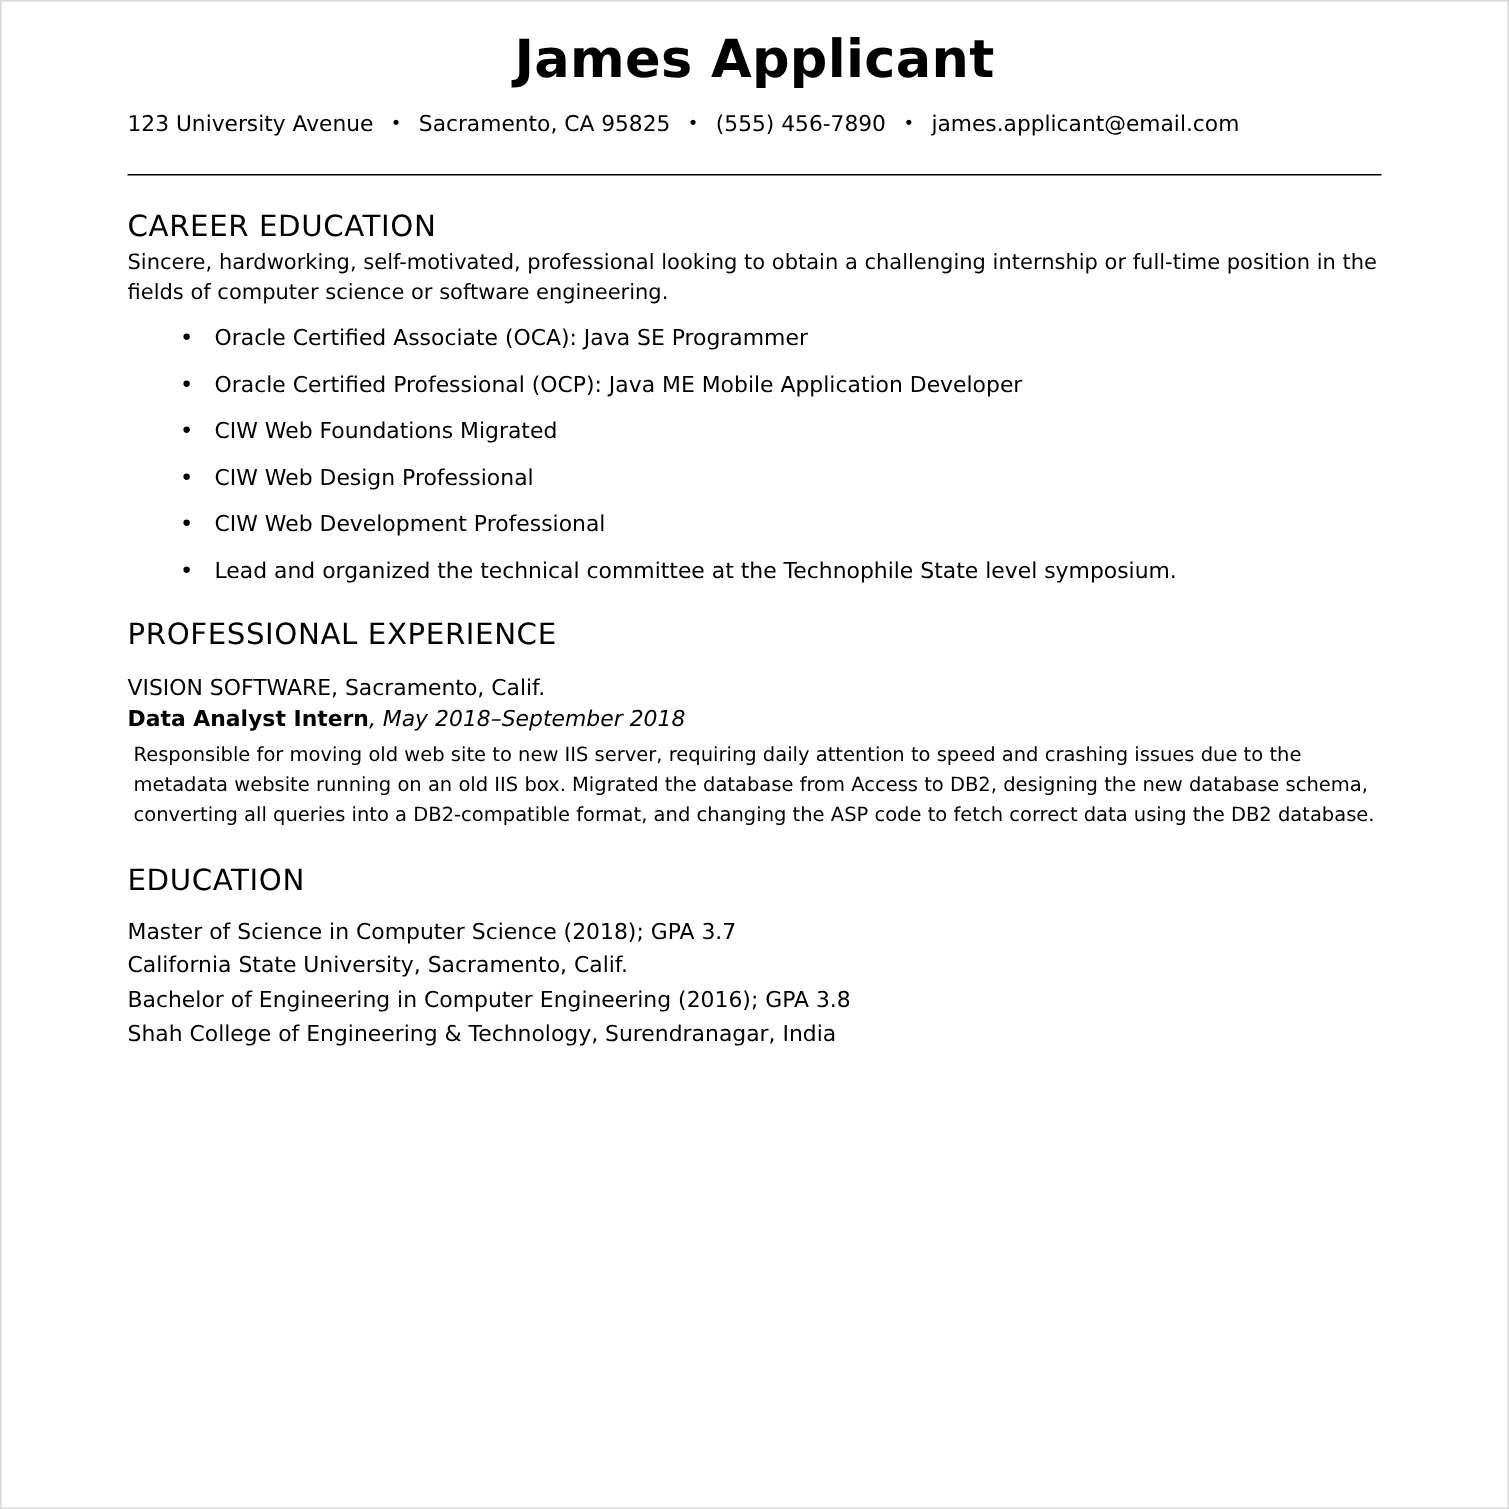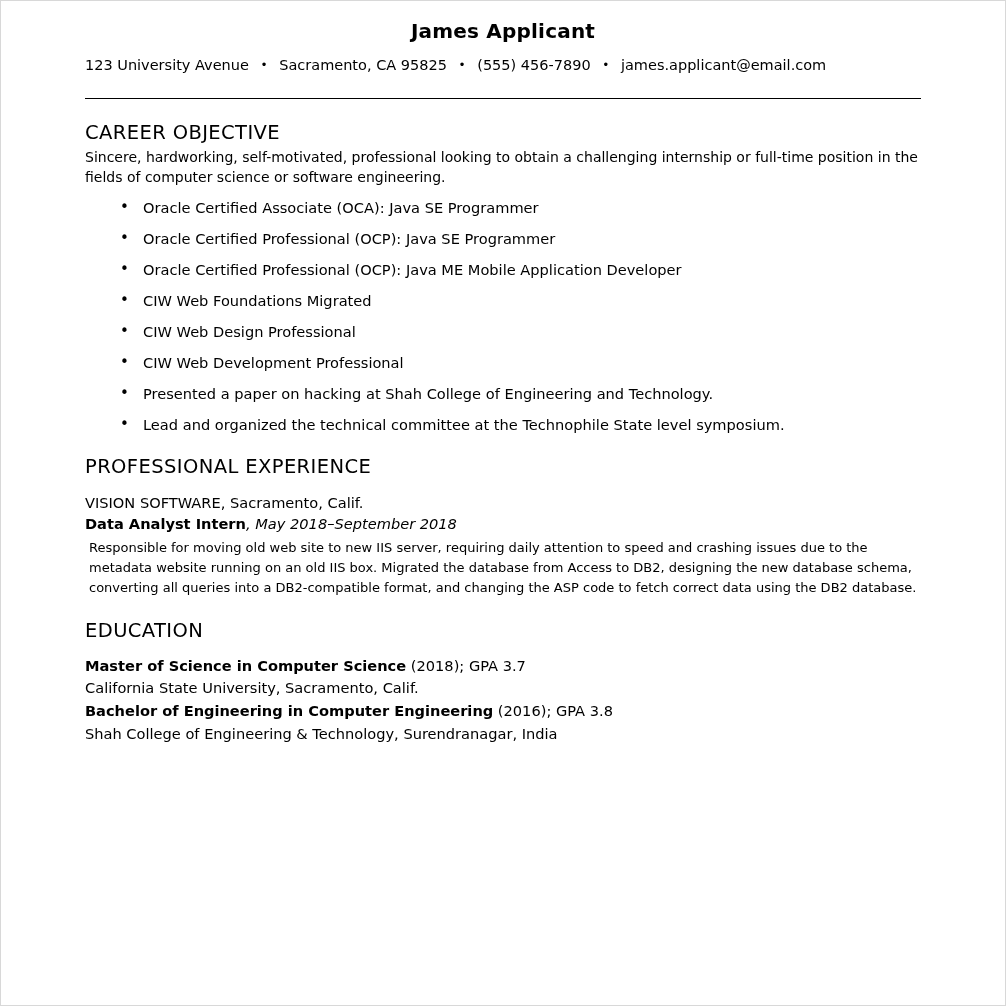--- a/index.html
+++ b/index.html
@@ -21,21 +21,21 @@
     box-sizing: border-box;
     border: 1px solid #d8d8d8;
     background: #ffffff;
     overflow: hidden;
   }
   .inner {
     padding: 10px 84px 0 84px;
   }
   .name {
     text-align: center;
-    font-size: 20px;
+    font-size: 35px;
     font-weight: bold;
     letter-spacing: 0.2px;
     margin: 8px 0 0 0;
     line-height: 1.2;
   }
   .contact {
     font-size: 14.5px;
     margin: 13px 0 0 0;
     line-height: 1.3;
     white-space: nowrap;
@@ -109,21 +109,21 @@
   }
   .edu-line {
     font-size: 14.6px;
     line-height: 1.55;
     margin: 0;
   }
   .edu-line.first {
     margin-top: 12px;
   }
   .edu-line b {
-    font-weight: bold;
+    font-weight: normal;
   }
 </style>
 </head>
 <body>
 
 <div class="page">
   <div class="inner">
 
     <div class="name">James Applicant</div>
 
@@ -132,31 +132,29 @@
       <span class="sep">•</span>
       <span>Sacramento, CA 95825</span>
       <span class="sep">•</span>
       <span>(555) 456-7890</span>
       <span class="sep">•</span>
       <span>james.applicant@email.com</span>
     </div>
 
     <hr class="rule">
 
-    <h2 class="section">CAREER OBJECTIVE</h2>
+    <h2 class="section">CAREER EDUCATION</h2>
     <p class="body">Sincere, hardworking, self-motivated, professional looking to obtain a challenging internship or full-time position in the fields of computer science or software engineering.</p>
 
     <ul class="quals">
       <li>Oracle Certified Associate (OCA): Java SE Programmer</li>
-      <li>Oracle Certified Professional (OCP): Java SE Programmer</li>
       <li>Oracle Certified Professional (OCP): Java ME Mobile Application Developer</li>
       <li>CIW Web Foundations Migrated</li>
       <li>CIW Web Design Professional</li>
       <li>CIW Web Development Professional</li>
-      <li>Presented a paper on hacking at Shah College of Engineering and Technology.</li>
       <li>Lead and organized the technical committee at the Technophile State level symposium.</li>
     </ul>
 
     <h2 class="section">PROFESSIONAL EXPERIENCE</h2>
     <p class="exp-company">VISION SOFTWARE, Sacramento, Calif.</p>
     <p class="exp-role"><b>Data Analyst Intern</b><i>, May 2018–September 2018</i></p>
     <p class="exp-desc">Responsible for moving old web site to new IIS server, requiring daily attention to speed and crashing issues due to the metadata website running on an old IIS box. Migrated the database from Access to DB2, designing the new database schema, converting all queries into a DB2-compatible format, and changing the ASP code to fetch correct data using the DB2 database.</p>
 
     <h2 class="section">EDUCATION</h2>
     <p class="edu-line first"><b>Master of Science in Computer Science</b><span> (2018); GPA 3.7</span></p>

